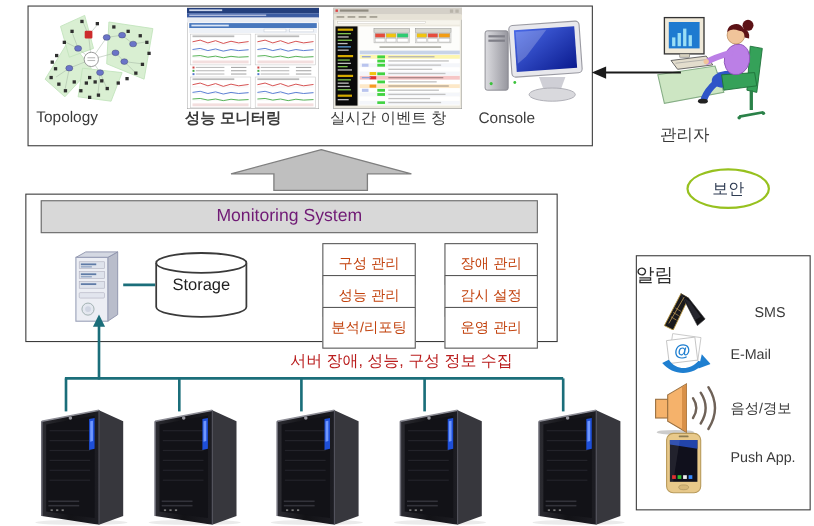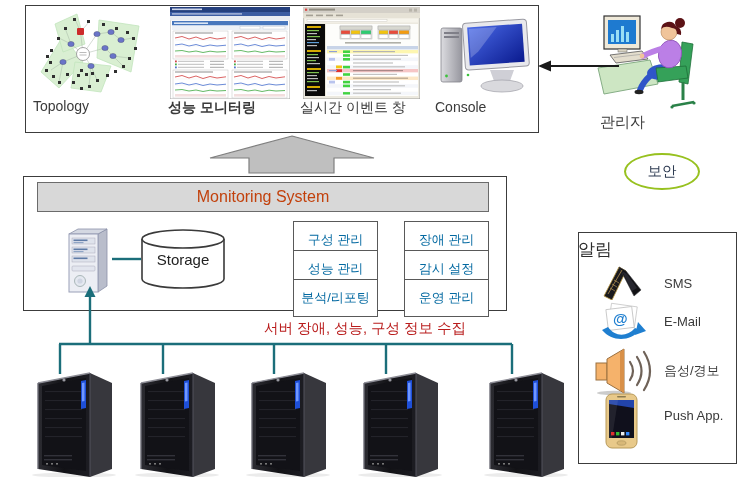--- a/index.html
+++ b/index.html
@@ -3,23 +3,23 @@
 <meta charset="utf-8">
 <style>
   html,body{margin:0;padding:0;background:#fff;}
   .canvas{position:relative;width:740px;height:478px;background:#ffffff;
           font-family:"Liberation Sans",sans-serif;overflow:hidden;}
   .abs{position:absolute;}
   .outline-box{position:absolute;background:#fff;border:1.6px solid #3c3c3c;}
   .thumb-label{position:absolute;font-size:14px;color:#3a3a3a;white-space:nowrap;}
   .header-bar{position:absolute;left:37px;top:182px;width:452px;height:30px;background:#d8d8d8;
               border:1.2px solid #6b6b6b;display:flex;align-items:center;justify-content:center;
-              font-size:16px;color:#c2410c;box-sizing:border-box;}
+              font-size:16px;color:#701a75;box-sizing:border-box;}
   .mod-btn{position:absolute;width:85px;height:38px;background:#fff;border:1.3px solid #595959;
-           display:flex;align-items:center;justify-content:center;font-size:13px;color:#0369a1;
+           display:flex;align-items:center;justify-content:center;font-size:13px;color:#c2410c;
            box-sizing:border-box;white-space:nowrap;}
   .storage-label{position:absolute;left:140px;top:251px;width:86px;text-align:center;
                  font-size:15px;color:#222;}
   .caption{position:absolute;left:245px;top:319px;width:240px;text-align:center;
            font-size:14.5px;color:#b91c1c;white-space:nowrap;}
   .oval{position:absolute;left:624px;top:153px;width:76px;height:37px;border:2.6px solid #97c11f;
         border-radius:50%;display:flex;align-items:center;justify-content:center;
         font-size:14.5px;color:#2e3b52;box-sizing:border-box;background:#fff;}
   .notif-title{position:absolute;left:578px;top:238px;width:157px;text-align:left;
                font-size:17px;color:#2b2b2b;}
@@ -434,21 +434,21 @@
     <svg width="50" height="42" viewBox="0 0 50 42">
       <polygon points="6,38 21,9 28,13 14,42" fill="#1a1a1d" stroke="#b8963f" stroke-width="0.8"></polygon>
       <polygon points="21,9 28,13 43,32 36,38" fill="#111114" stroke="#3a3a3e" stroke-width="0.6"></polygon>
       <polygon points="24,13 29,16 39,30 34,33" fill="#26262e"></polygon>
       <line x1="10" y1="36" x2="24" y2="12" stroke="#caa25a" stroke-width="0.7"></line>
       <line x1="12" y1="30" x2="17" y2="33" stroke="#caa25a" stroke-width="0.6"></line>
       <line x1="14" y1="26" x2="19" y2="29" stroke="#caa25a" stroke-width="0.6"></line>
       <line x1="16" y1="22" x2="21" y2="25" stroke="#caa25a" stroke-width="0.6"></line>
     </svg>
   </div>
-  <div class="notif-label" style="top:276px;">SMS</div>
+  <div class="notif-label" style="top:276px;text-align:center;">SMS</div>
 
   <div class="abs" style="left:600px;top:302px;">
     <svg width="46" height="42" viewBox="0 0 46 42">
       <rect x="10" y="3" width="26" height="21" fill="#fff" stroke="#c6c6c6" stroke-width="0.8" transform="rotate(8 23 13)"></rect>
       <rect x="7" y="6" width="26" height="21" fill="#fff" stroke="#c0c0c0" stroke-width="0.8" transform="rotate(-7 20 16)"></rect>
       <text x="13" y="22" font-size="15" font-weight="bold" fill="#1f7fd0" font-family="'Liberation Sans',sans-serif">@</text>
       <path d="M2,28 C12,40 30,40 40,28 L35,26 C27,35 15,35 8,25 Z" fill="#1f7fd0"></path>
       <polygon points="38,20 46,29 35,33" fill="#1f7fd0"></polygon>
     </svg>
   </div>

